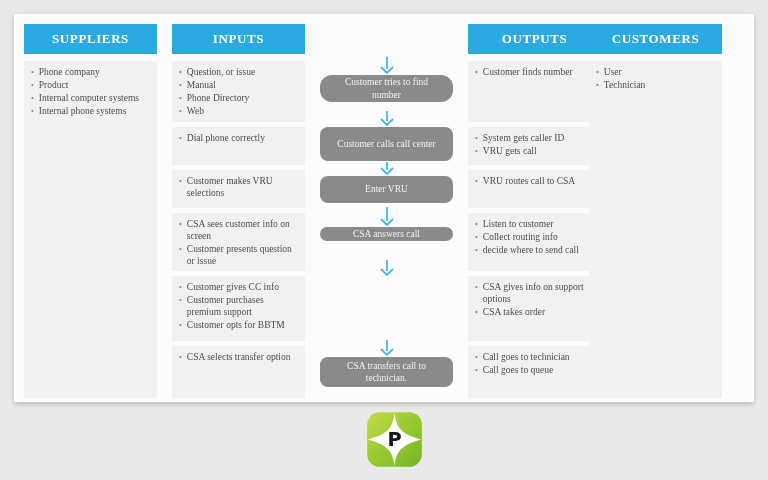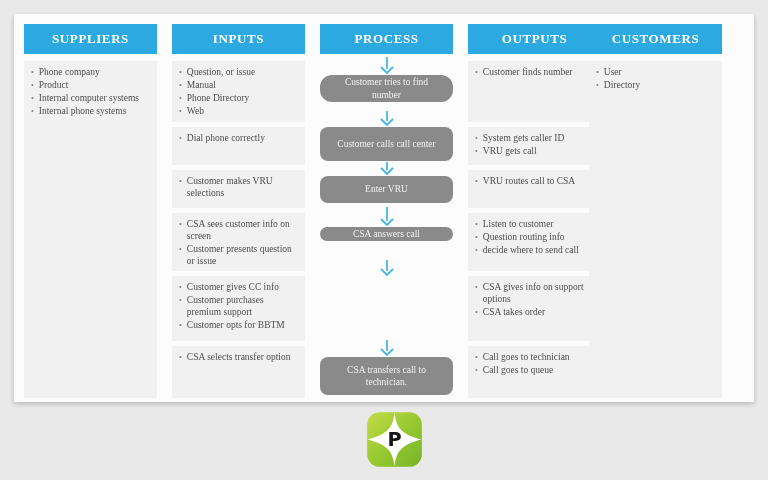--- a/index.html
+++ b/index.html
@@ -150,21 +150,20 @@
         <div class="section-box" style="top: 332px; height: 52px;">
           <ul class="item-list">
             <li class="item">
               <span class="bullet">•</span>
               <span class="item-text">CSA selects transfer option</span>
             </li>
           </ul>
         </div>
       </div>
       <div class="column" style="left: 306px; width: 133px;">
-        <div class="col-header">PROCESS</div>
         <div class="arrow-wrap" style="top: 43px; height: 17px;">
           <svg width="16" height="17" viewBox="0 0 16 17">
             <line x1="8" y1="0" x2="8" y2="12" stroke="currentColor" stroke-width="1.8"></line>
             <polyline points="2,10 8,16 14,10" fill="none" stroke="currentColor" stroke-width="1.8"></polyline>
           </svg>
         </div>
         <div class="process-box" style="top: 61px; height: 27px; border-radius: 12px;">
           <div class="step-inner"><span class="step-text">Customer tries to find number</span></div>
         </div>
         <div class="arrow-wrap" style="top: 97px; height: 15px;">
@@ -199,21 +198,21 @@
             <line x1="8" y1="0" x2="8" y2="11" stroke="currentColor" stroke-width="1.8"></line>
             <polyline points="2,9 8,15 14,9" fill="none" stroke="currentColor" stroke-width="1.8"></polyline>
           </svg>
         </div>
         <div class="arrow-wrap" style="top: 326px; height: 16px;">
           <svg width="16" height="16" viewBox="0 0 16 16">
             <line x1="8" y1="0" x2="8" y2="11" stroke="currentColor" stroke-width="1.8"></line>
             <polyline points="2,9 8,15 14,9" fill="none" stroke="currentColor" stroke-width="1.8"></polyline>
           </svg>
         </div>
-        <div class="process-box" style="top: 343px; height: 38px;">
+        <div class="process-box" style="top: 343px; height: 30px;">
           <div class="step-inner"><span class="step-text">CSA transfers call to technician.</span></div>
         </div>
       </div>
       <div class="column" style="left: 454px; width: 133px;">
         <div class="col-header">OUTPUTS</div>
         <div class="section-box" style="top: 47px; height: 61px;">
           <ul class="item-list">
             <li class="item">
               <span class="bullet">•</span>
               <span class="item-text">Customer finds number</span>
@@ -241,21 +240,21 @@
           </ul>
         </div>
         <div class="section-box" style="top: 199px; height: 58px;">
           <ul class="item-list">
             <li class="item">
               <span class="bullet">•</span>
               <span class="item-text">Listen to customer</span>
             </li>
             <li class="item">
               <span class="bullet">•</span>
-              <span class="item-text">Question routing info</span>
+              <span class="item-text">Collect routing info</span>
             </li>
             <li class="item">
               <span class="bullet">•</span>
               <span class="item-text">decide where to send call</span>
             </li>
           </ul>
         </div>
         <div class="section-box" style="top: 262px; height: 65px;">
           <ul class="item-list">
             <li class="item">
@@ -284,21 +283,21 @@
       <div class="column" style="left: 575px; width: 133px;">
         <div class="col-header">CUSTOMERS</div>
         <div class="section-box" style="top: 47px; height: 337px;">
           <ul class="item-list">
             <li class="item">
               <span class="bullet">•</span>
               <span class="item-text">User</span>
             </li>
             <li class="item">
               <span class="bullet">•</span>
-              <span class="item-text">Directory</span>
+              <span class="item-text">Technician</span>
             </li>
           </ul>
         </div>
       </div>
     </div>
 </div>
 
 <svg class="logo" viewBox="0 0 100 100">
   <defs>
     <linearGradient id="lg" x1="0" y1="0" x2="1" y2="1">

